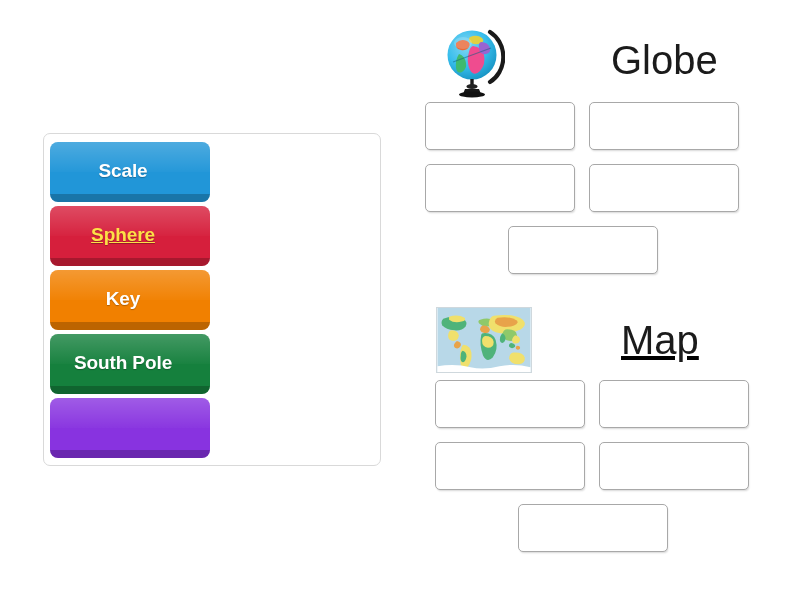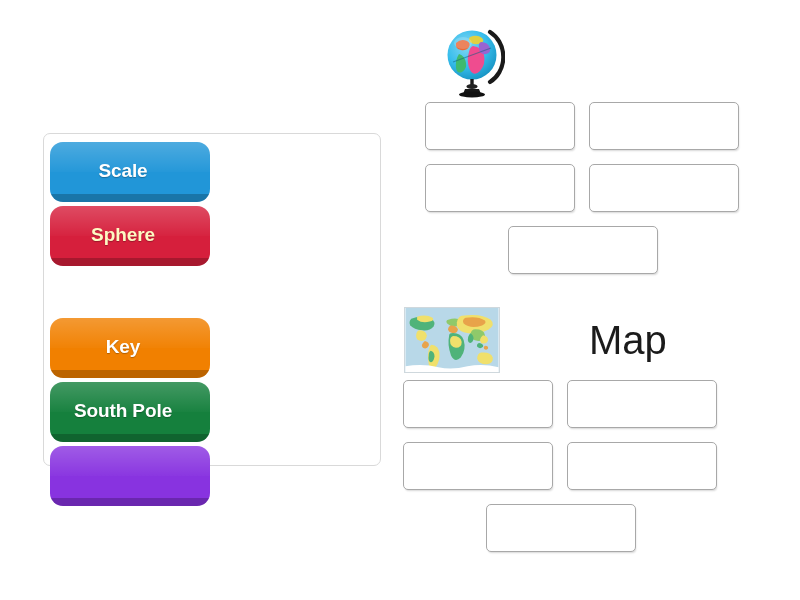--- a/index.html
+++ b/index.html
@@ -37,21 +37,21 @@
     flex-wrap: wrap;
     align-content: flex-start;
     gap: 4px 5px;
     padding-left: 0px;
   }
 
   .tile {
     position: relative;
     width: 160px;
     height: 60px;
-    border-radius: 13px;
+    border-radius: 8px;
     display: flex;
     align-items: center;
     justify-content: center;
     text-align: center;
     color: #ffffff;
     font-weight: bold;
     font-size: 19px;
     line-height: 1.08;
     letter-spacing: -0.1px;
     padding: 2px 20px 4px 6px;
@@ -77,21 +77,21 @@
     height: 8px;
     background: rgba(0,0,0,0.22);
     border-radius: 0 0 6px 6px;
     pointer-events: none;
   }
   .tile > span { position: relative; z-index: 2; }
 
   
   .group { position: absolute; }
   #group-globe { left: 425px; top: 18px; width: 345px; }
-  #group-map   { left: 403px; top: 300px; width: 345px; }
+  #group-map   { left: 435px; top: 300px; width: 345px; text-decoration: underline; }
 
   .group-head {
     height: 84px;
     display: flex;
     align-items: center;
     gap: 0px;
   }
   .group-thumb {
     width: 98px;
     height: 80px;
@@ -142,25 +142,25 @@
 
 <div id="stage">
 
   <div class="tile-tray">
     <div class="tray-grid">
 
       <div class="tile" style="background: rgb(33, 150, 216); color: rgb(255, 255, 255);">
         <span>Scale</span>
       </div>
 
-      <div class="tile" style="background: rgb(214, 31, 60); color: #fef9c3;">
+      <div class="tile" style="background: rgb(214, 31, 60); color: #fde047; text-decoration: underline;">
         <span>Sphere</span>
       </div>
 
-      <div class="tile" style="background: rgb(241, 128, 0); color: rgb(255, 255, 255); margin-top: 48px;">
+      <div class="tile" style="background: rgb(241, 128, 0); color: rgb(255, 255, 255);">
         <span>Key</span>
       </div>
       <div class="tile" style="background: #15803d; color: rgb(255, 255, 255);">
         <span>South Pole</span>
       </div>
 
       <div class="tile" style="background: rgb(136, 51, 224); color: rgb(255, 255, 255);">
         
       </div>
 
@@ -192,20 +192,21 @@
           <path d="M10 40 L48 26" stroke="#12607f" stroke-width="1.1" opacity="0.55" fill="none"></path>
 
           <ellipse cx="20" cy="21" rx="9" ry="6" fill="#ffffff" opacity="0.18"></ellipse>
 
           <path d="M29 57 L29 64" stroke="#1a1a1a" stroke-width="3.4"></path>
           <path d="M22 67 L36 67 L38 72 L20 72 Z" fill="#171717"></path>
           <ellipse cx="29" cy="72.5" rx="13" ry="3" fill="#111111"></ellipse>
           <ellipse cx="29" cy="64.5" rx="5.5" ry="2.6" fill="#222222"></ellipse>
         </svg>
       </div>
+      <div class="group-title">Globe</div>
     </div>
 
     <div class="slots">
       <div class="slot"></div>
       <div class="slot"></div>
       <div class="slot"></div>
       <div class="slot"></div>
       <div class="slot wide-center"></div>
     </div>
   </div>

